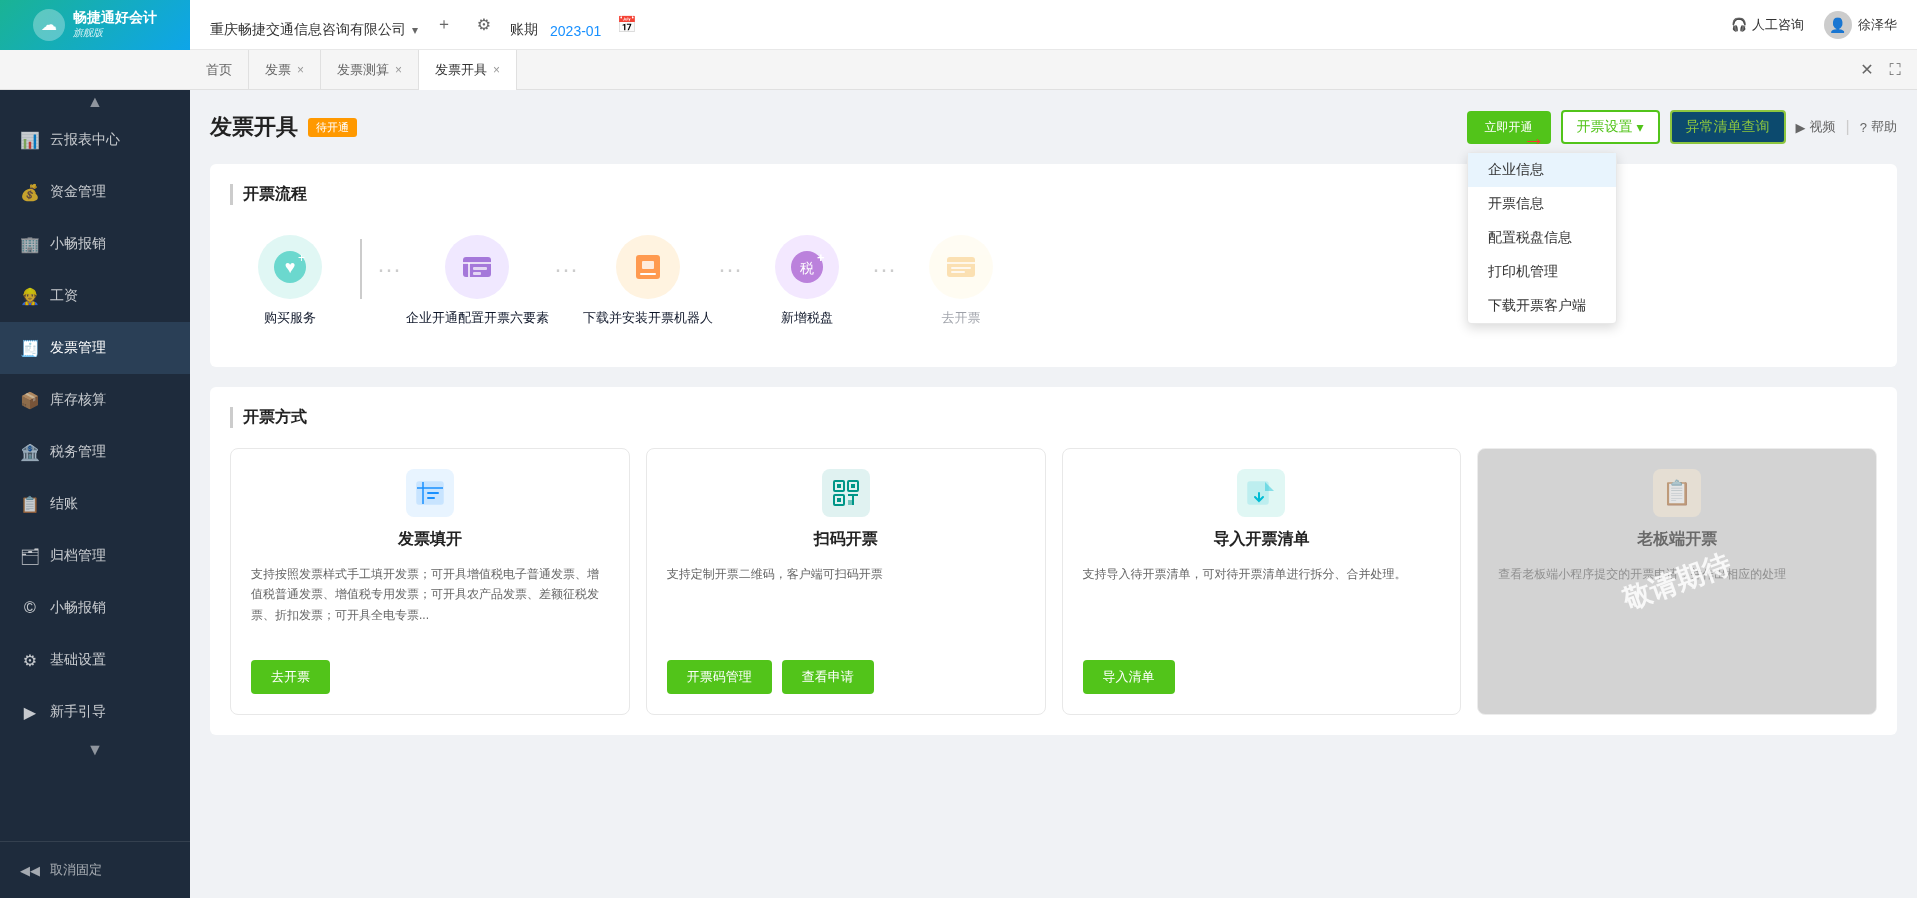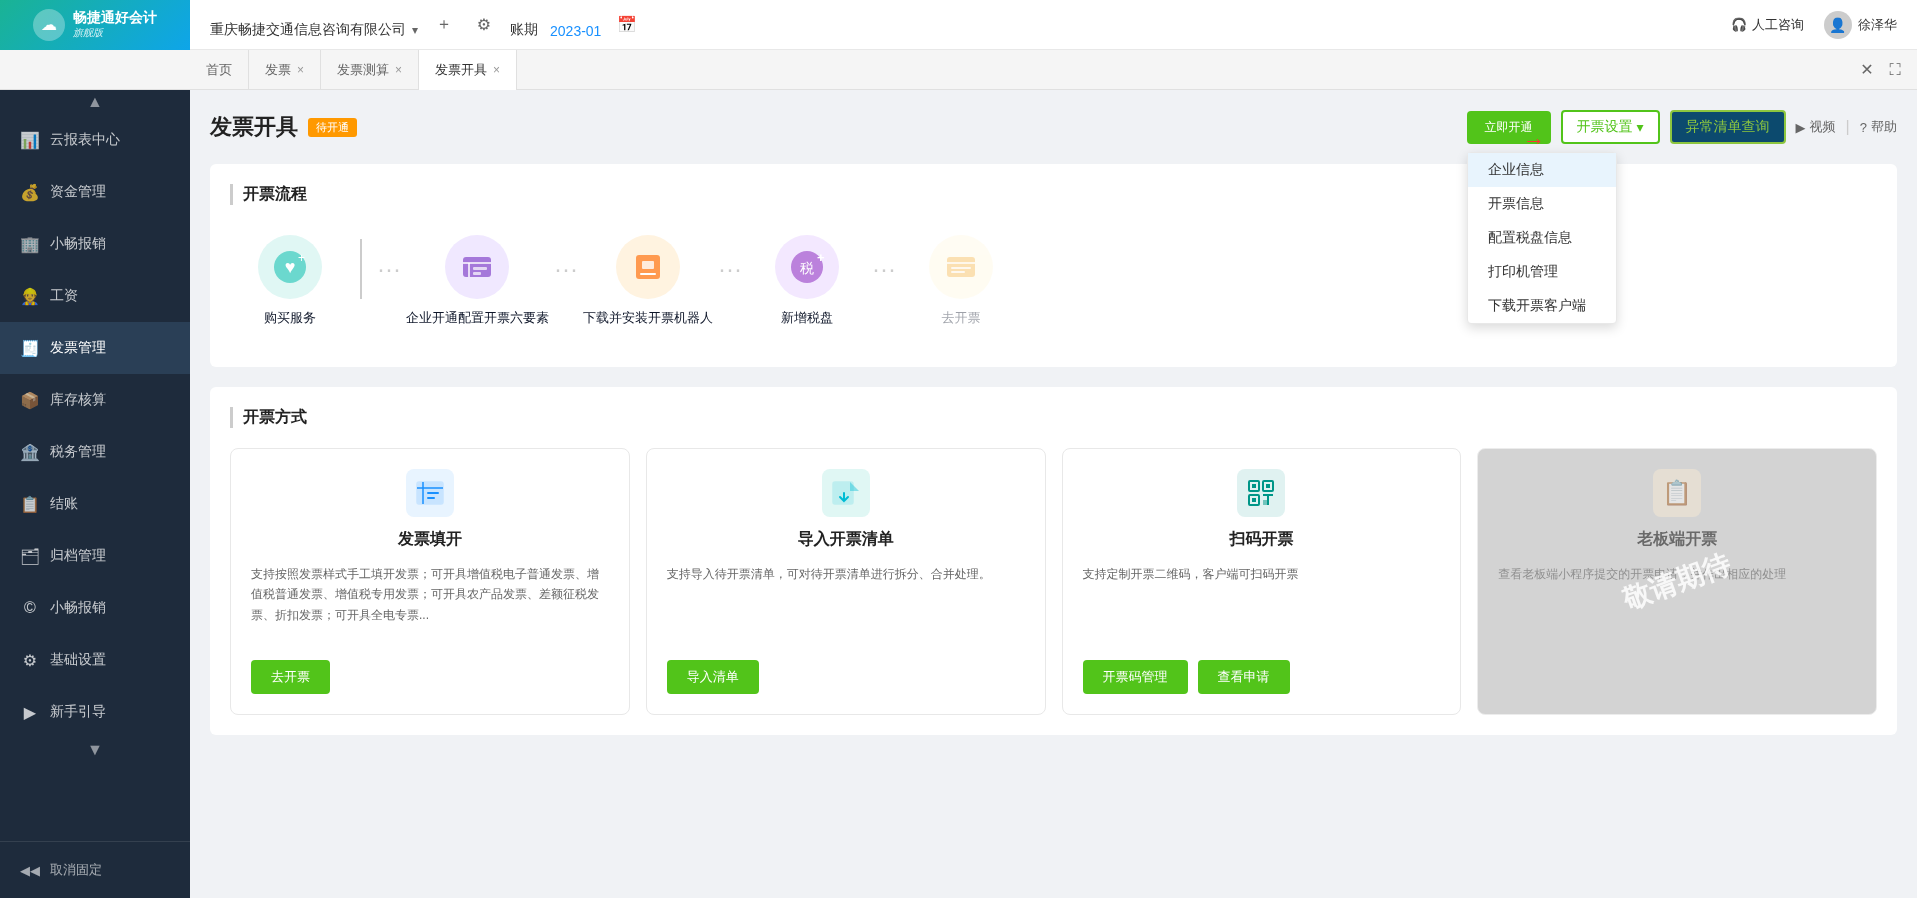--- a/index.html
+++ b/index.html
@@ -653,35 +653,20 @@
               </svg>
             </div>
             <span class="method-title">发票填开</span>
           </div>
           <div class="method-desc">支持按照发票样式手工填开发票；可开具增值税电子普通发票、增值税普通发票、增值税专用发票；可开具农产品发票、差额征税发票、折扣发票；可开具全电专票...</div>
           <button class="btn-green">去开票</button>
         </div>
 
         <div class="method-card">
           <div class="method-header">
-            <div class="method-icon cyan">
-              <svg width="32" height="32" viewBox="0 0 32 32">
-                <rect x="3" y="5" width="20" height="22" rx="2" fill="#00bcd4" opacity="0.15" stroke="#00bcd4" stroke-width="1.5"></rect>
-                <path d="M20 5 L29 14 L20 14 Z" fill="#00bcd4" opacity="0.4"></path>
-                <path d="M14 16 L14 24 M10 20 L14 24 L18 20" stroke="#00bcd4" stroke-width="2" fill="none" stroke-linecap="round"></path>
-              </svg>
-            </div>
-            <span class="method-title">导入开票清单</span>
-          </div>
-          <div class="method-desc">支持导入待开票清单，可对待开票清单进行拆分、合并处理。</div>
-          <button class="btn-green">导入清单</button>
-        </div>
-
-        <div class="method-card">
-          <div class="method-header">
             <div class="method-icon teal2">
               <svg width="32" height="32" viewBox="0 0 32 32">
                 <rect x="4" y="4" width="10" height="10" rx="1" fill="none" stroke="#009688" stroke-width="2"></rect>
                 <rect x="18" y="4" width="10" height="10" rx="1" fill="none" stroke="#009688" stroke-width="2"></rect>
                 <rect x="4" y="18" width="10" height="10" rx="1" fill="none" stroke="#009688" stroke-width="2"></rect>
                 <rect x="7" y="7" width="4" height="4" fill="#009688"></rect>
                 <rect x="21" y="7" width="4" height="4" fill="#009688"></rect>
                 <rect x="7" y="21" width="4" height="4" fill="#009688"></rect>
                 <line x1="18" y1="18" x2="28" y2="18" stroke="#009688" stroke-width="2"></line>
                 <line x1="23" y1="18" x2="23" y2="28" stroke="#009688" stroke-width="2"></line>
@@ -690,20 +675,35 @@
             </div>
             <span class="method-title">扫码开票</span>
           </div>
           <div class="method-desc">支持定制开票二维码，客户端可扫码开票</div>
           <div style="display:flex; gap:10px;">
             <button class="btn-green">开票码管理</button>
             <button class="btn-green">查看申请</button>
           </div>
         </div>
 
+        <div class="method-card">
+          <div class="method-header">
+            <div class="method-icon cyan">
+              <svg width="32" height="32" viewBox="0 0 32 32">
+                <rect x="3" y="5" width="20" height="22" rx="2" fill="#00bcd4" opacity="0.15" stroke="#00bcd4" stroke-width="1.5"></rect>
+                <path d="M20 5 L29 14 L20 14 Z" fill="#00bcd4" opacity="0.4"></path>
+                <path d="M14 16 L14 24 M10 20 L14 24 L18 20" stroke="#00bcd4" stroke-width="2" fill="none" stroke-linecap="round"></path>
+              </svg>
+            </div>
+            <span class="method-title">导入开票清单</span>
+          </div>
+          <div class="method-desc">支持导入待开票清单，可对待开票清单进行拆分、合并处理。</div>
+          <button class="btn-green">导入清单</button>
+        </div>
+
         <div class="method-card disabled" style="position:relative; background:#e0e0e0;">
           <div class="method-header">
             <div class="method-icon" style="background:#fff3e0; width:48px; height:48px; border-radius:8px; display:flex; align-items:center; justify-content:center; font-size:24px;">
               📋
             </div>
             <span class="method-title">老板端开票</span>
           </div>
           <div class="method-desc">查看老板端小程序提交的开票申请，并作出相应的处理</div>
           <div class="overlay-text">
             <span class="overlay-label">敬请期待</span>

